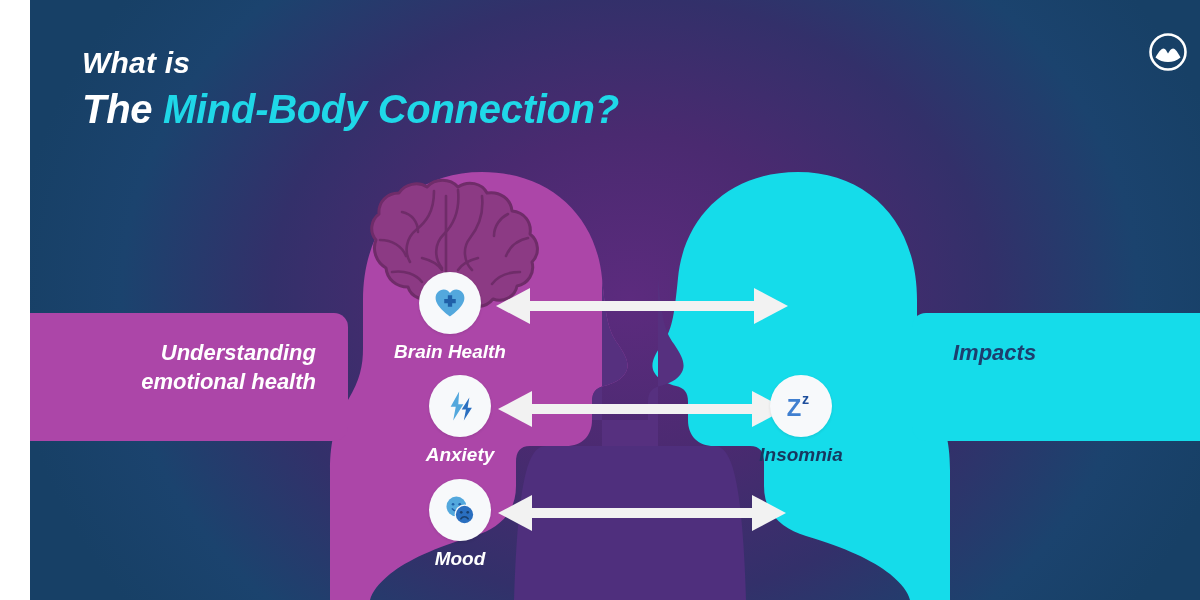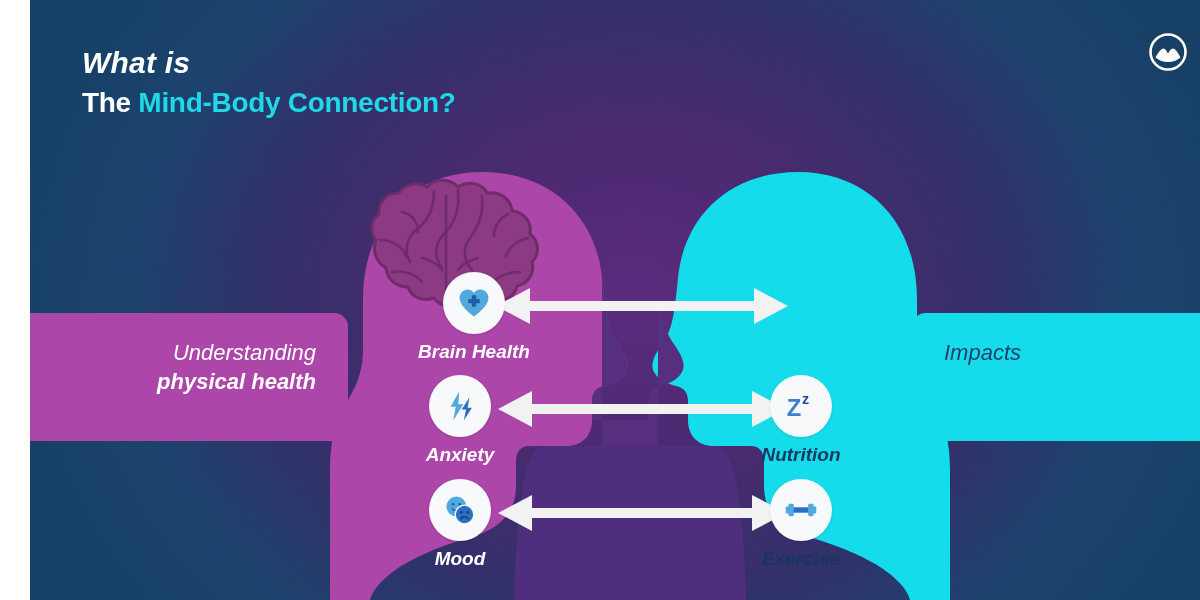--- a/index.html
+++ b/index.html
@@ -23,22 +23,22 @@
   .heads-svg { position:absolute; left:0; top:0; width:1200px; height:600px; }
 
   
   .header { position:absolute; left:52px; top:46px; }
   .kicker {
     font-size:30px; font-style:italic; font-weight:700;
     color:#ffffff; letter-spacing:0.2px; line-height:1.1;
   }
   .headline {
     margin-top:8px;
-    font-size:28px; font-weight:800; line-height:1.12;
-    letter-spacing:-0.3px; white-space:nowrap;
+    font-size:40px; font-weight:800; line-height:1.12;
+    letter-spacing:-0.3px; white-space:nowrap;font-style:italic;
   }
   .headline .w1 { color:#ffffff; }
   .headline .w2 { color:#1fd8e8; }
 
   
   .logo {
     position:absolute; right:42px; top:32px;
     width:40px; height:40px;
   }
 
@@ -63,40 +63,40 @@
     right:-30px; top:313px;
     width:348px; height:128px;
     background:#15dcea;
     border-radius:14px 0 0 14px;
     color:#1d3f6e;
     text-align:left;
     padding-left:32px;
   }
   .badge .ln { display:block; white-space:nowrap; }
   .badge .bold { font-weight:800; }
-  .badge .reg  { font-weight:400; }
+  .badge .reg  { font-weight:700;padding-left:9px; }
 
   
   .node { position:absolute; width:120px; text-align:center; }
   .bubble {
     width:62px; height:62px; border-radius:50%;
     background:#f7f9fb;
     margin:0 auto;
     display:flex; align-items:center; justify-content:center;
     box-shadow:0 1px 3px rgba(0,0,0,.10);
   }
   .node-label {
     margin-top:7px;
     font-size:19px; font-style:italic; font-weight:600;
     white-space:nowrap;
   }
   .node.left  .node-label { color:#ffffff; }
   .node.right .node-label { color:#17375f; }
 
-  .n-brain    { left:384px; top:272px; }
+  .n-brain    { left:360px; top:272px; }
   .n-anxiety  { left:370px; top:375px; }
   .n-mood     { left:370px; top:479px; }
   .n-nutrition{ left:711px; top:272px; }
   .n-insomnia { left:711px; top:375px; }
   .n-exercise { left:711px; top:479px; }
 
   
   .arrows { position:absolute; left:0; top:0; width:1200px; height:600px; }
 </style>
 </head>
@@ -212,21 +212,21 @@
     <svg viewBox="0 0 40 40" width="40" height="40">
       <circle cx="20" cy="20" r="17.5" fill="none" stroke="#ffffff" stroke-width="2.6"></circle>
       <path d="M7.5,25.5 C10,21 13,16.5 15.5,16.5 C17.5,16.5 18.5,19 20,21.5
                C21.5,19 23,16.5 25,16.5 C27.5,16.5 30,21 32.5,25.5
                C29,28.5 24.5,30 20,30 C15.5,30 11,28.5 7.5,25.5 Z" fill="#ffffff"></path>
     </svg>
   </div>
 
   <div class="badge badge-left">
     <span class="ln reg">Understanding</span>
-    <span class="ln bold">physical health</span>
+    <span class="ln bold">emotional health</span>
   </div>
 
   <div class="badge badge-right">
     <span class="ln reg">Impacts</span>
   </div>
 
   <svg class="arrows" viewBox="0 0 1200 600">
     <g fill="#f2f2f2">
 
       <g>
@@ -288,29 +288,17 @@
   </div>
 
 
   <div class="node right n-insomnia">
     <div class="bubble">
       <svg viewBox="0 0 40 40" width="38" height="38">
         <text x="5" y="31" font-family="'Liberation Sans', sans-serif" font-size="25" font-weight="800" fill="#3f7fd0">Z</text>
         <text x="21" y="18" font-family="'Liberation Sans', sans-serif" font-size="15" font-weight="800" fill="#1f4f9c">z</text>
       </svg>
     </div>
-    <div class="node-label">Nutrition</div>
-  </div>
-
-  <div class="node right n-exercise">
-    <div class="bubble">
-      <svg viewBox="0 0 40 40" width="36" height="36">
-        <rect x="11" y="17" width="18" height="6" fill="#2a6fc0"></rect>
-        <rect x="6" y="13" width="6" height="14" rx="1.6" fill="#53a8dd"></rect>
-        <rect x="28" y="13" width="6" height="14" rx="1.6" fill="#53a8dd"></rect>
-        <rect x="3" y="16" width="4" height="8" rx="1.2" fill="#53a8dd"></rect>
-        <rect x="33" y="16" width="4" height="8" rx="1.2" fill="#53a8dd"></rect>
-      </svg>
-    </div>
-    <div class="node-label">Exercise</div>
-  </div>
+    <div class="node-label">Insomnia</div>
+  </div>
+
 
 </div>
 
 </body></html>

